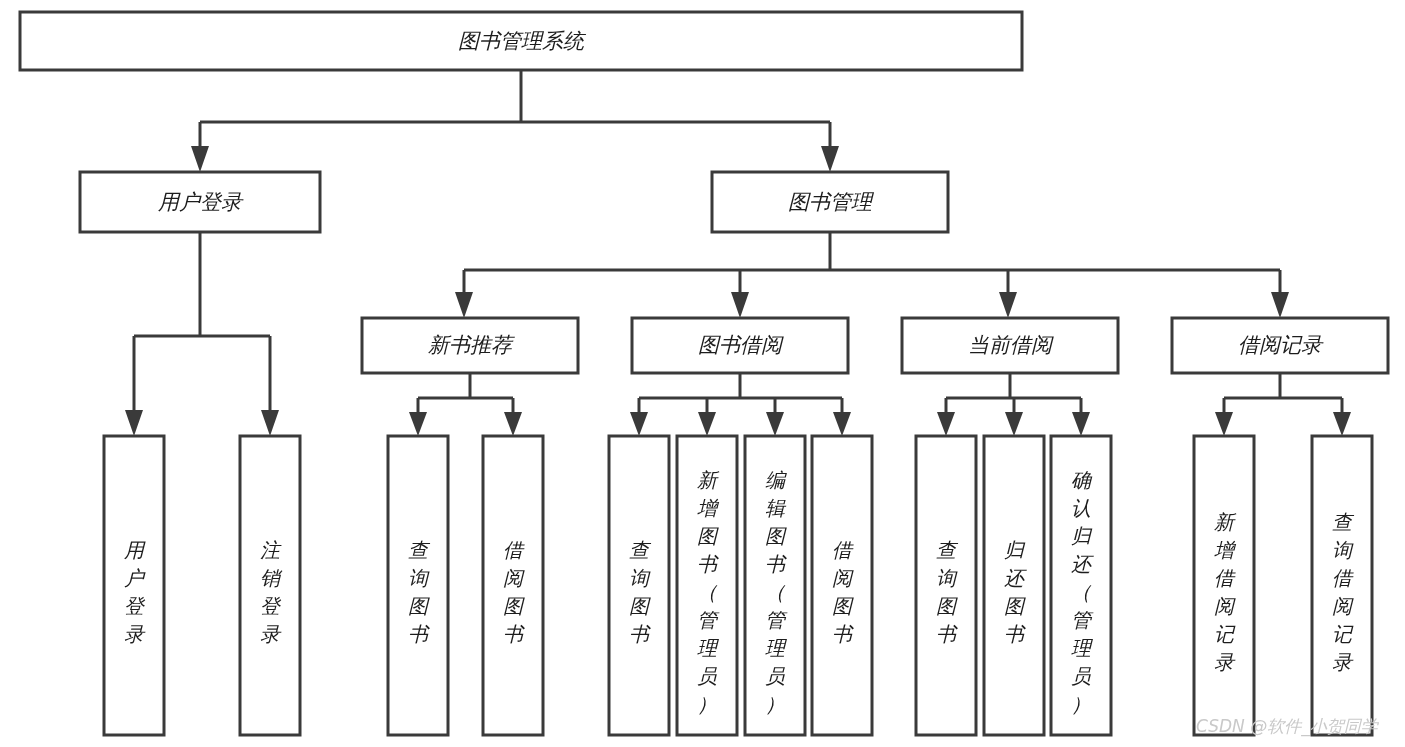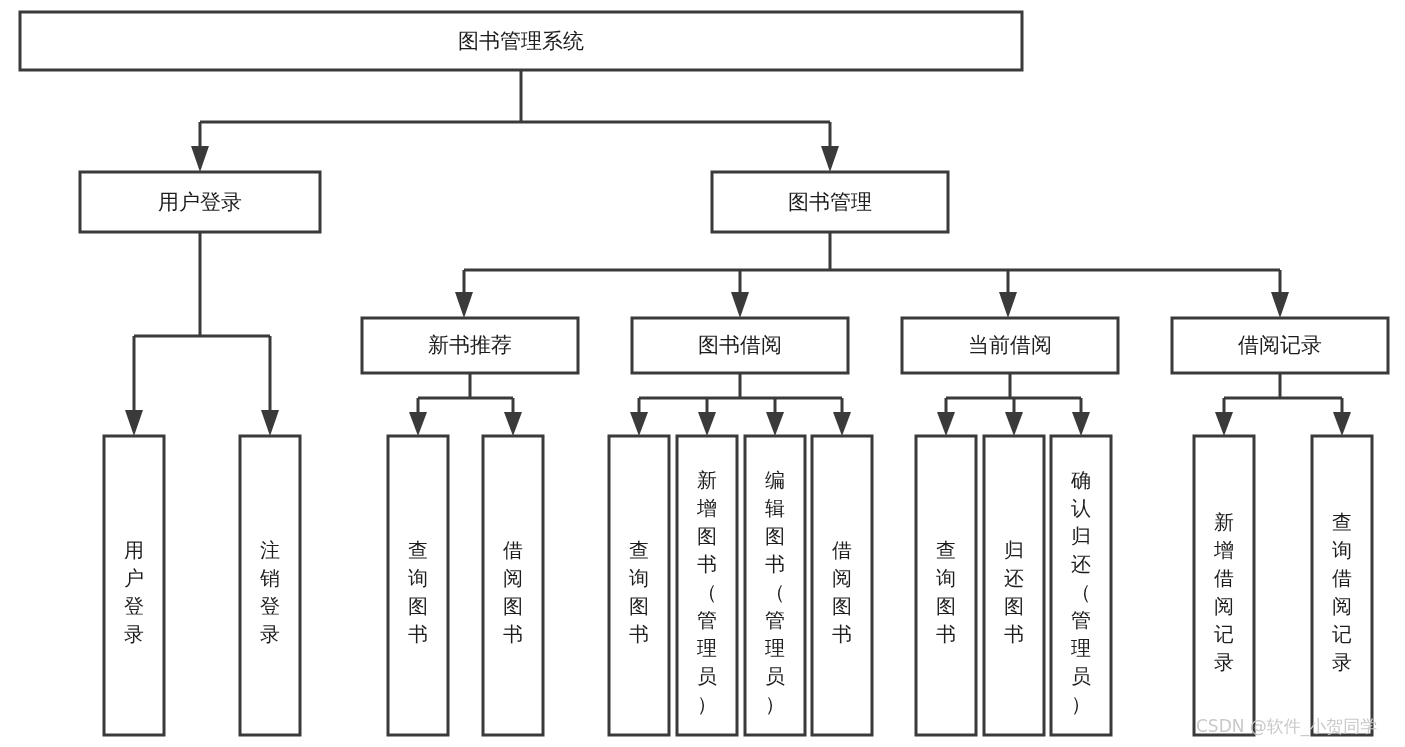--- a/index.html
+++ b/index.html
@@ -1,21 +1,21 @@
 <!DOCTYPE html>
 <html><head>
 <meta charset="utf-8">
 <title>图书管理系统 功能结构图</title>
 <style>
   html,body{margin:0;padding:0;background:#ffffff;}
   body{
     width:1405px;height:747px;overflow:hidden;
     font-family:"DejaVu Sans","Liberation Sans",sans-serif;
   }
-  #diagram-root{position:relative;width:1405px;height:747px;background:#fff;}
+  #diagram-root{position:relative;width:1405px;height:747px;background:#fff;font-style:italic;}
   svg#diagram-svg{position:absolute;left:0;top:0;width:1405px;height:747px;display:block;}
 
   .node-box{
     fill:#ffffff;
     stroke:#3a3a3a;
     stroke-width:3;
   }
   .connector{
     fill:none;
     stroke:#3a3a3a;

